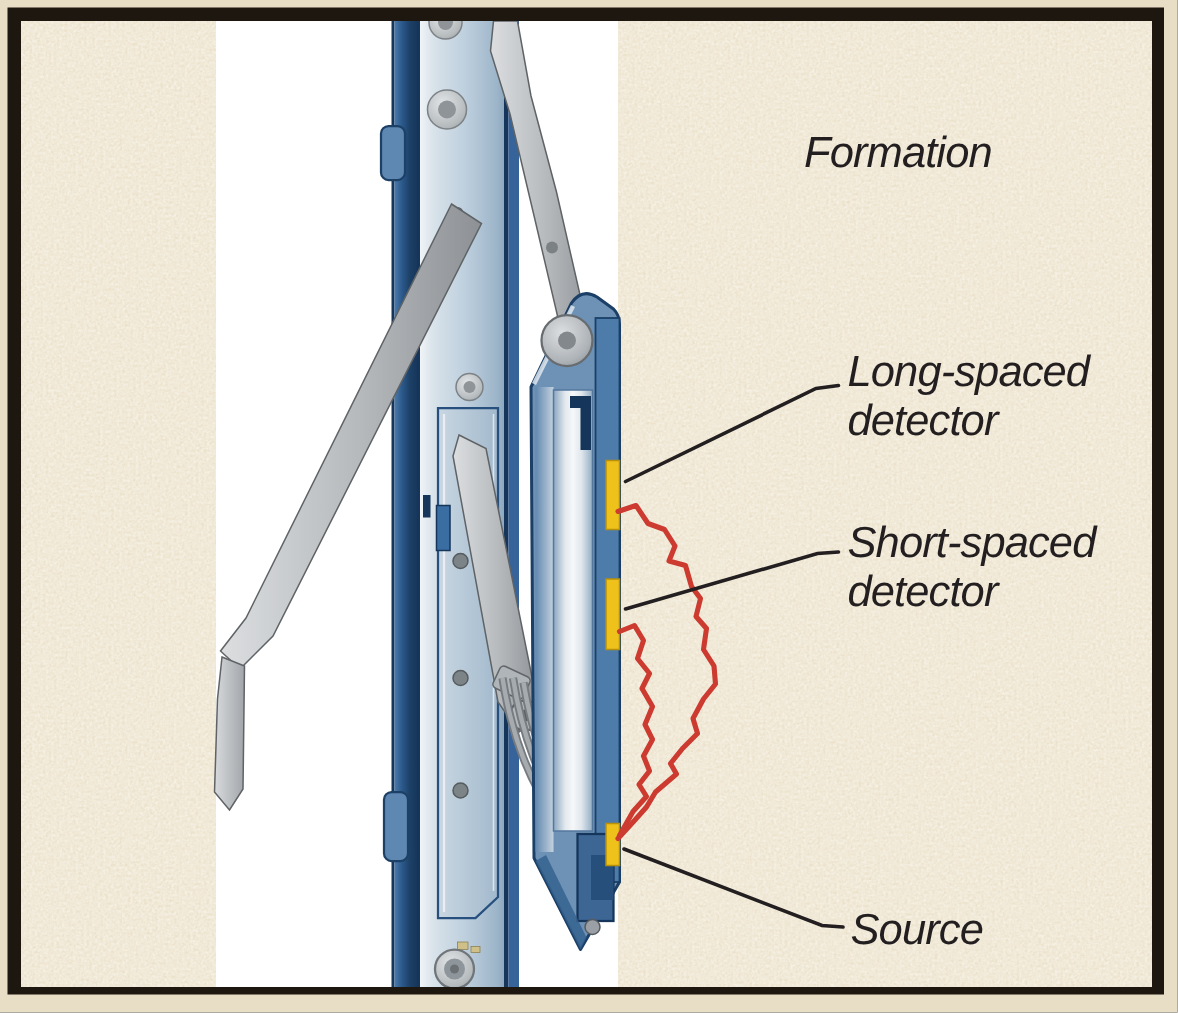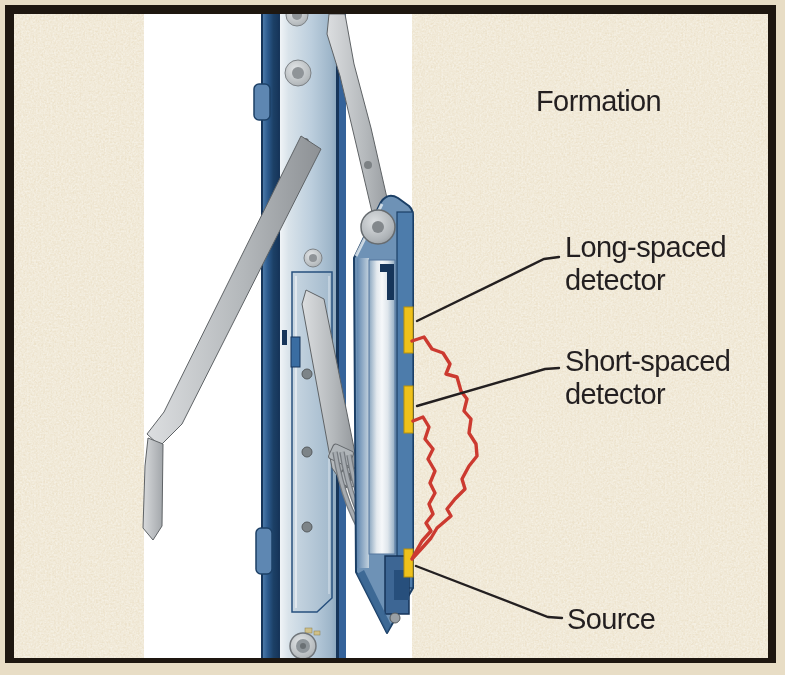--- a/index.html
+++ b/index.html
@@ -1,19 +1,20 @@
 <!DOCTYPE html>
 <html style="--outer-margin: #e8ddc5; --frame-border: #1e1710; --formation-base: #f5f0e3; --formation-speckle: #d6c299; --borehole-white: #ffffff; --tool-dark-blue: #1c4066; --tool-mid-blue: #2c5a8d; --tool-light-blue: #bccedd; --pad-strip-blue: #4d7cab; --detector-yellow: #eec11b; --gamma-ray-red: #cc3a30; --arm-gray: #bfc2c5; --label-text: #231f20;"><head>
 <meta charset="utf-8">
 <style>
   html,body{margin:0;padding:0;background:#6b6b6b;}
   #stage{
     position:relative;width:785px;height:675px;overflow:hidden;
     font-family:"Liberation Sans",sans-serif;
     background:var(--outer-margin,#e8ddc5);
+    font-style:italic;
   }
   svg{display:block}
   .lbl{
     fill:var(--label-text,#231f20);
     font-family:"Liberation Sans",sans-serif;
     font-size:29px;letter-spacing:-0.6px;font-weight:400;
   }
   .callout{stroke:var(--label-text,#231f20);stroke-width:2.4;fill:none;stroke-linecap:round;}
   .gamma{stroke:var(--gamma-ray-red,#cc3a30);stroke-width:3.4;fill:none;
          stroke-linejoin:round;stroke-linecap:round;}

